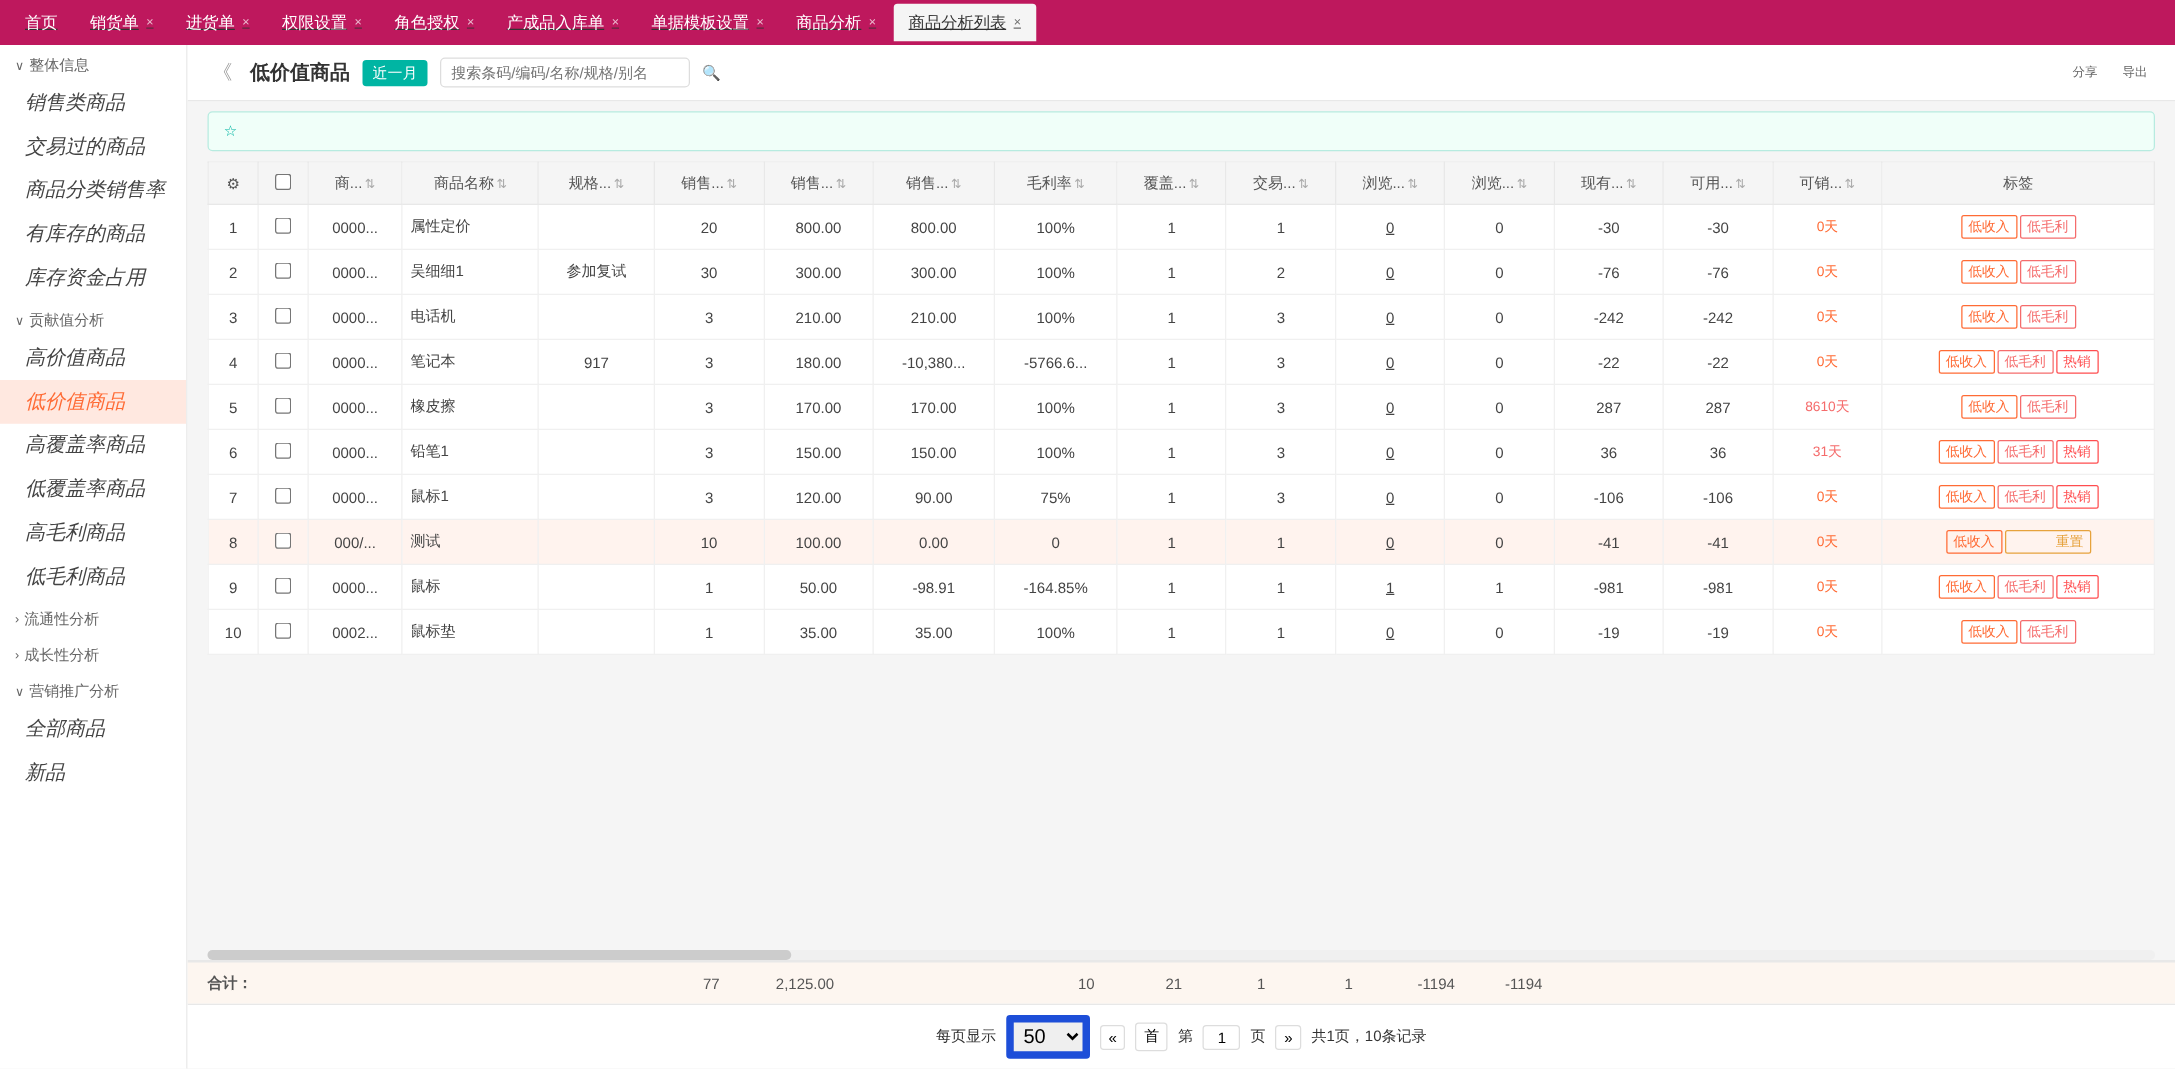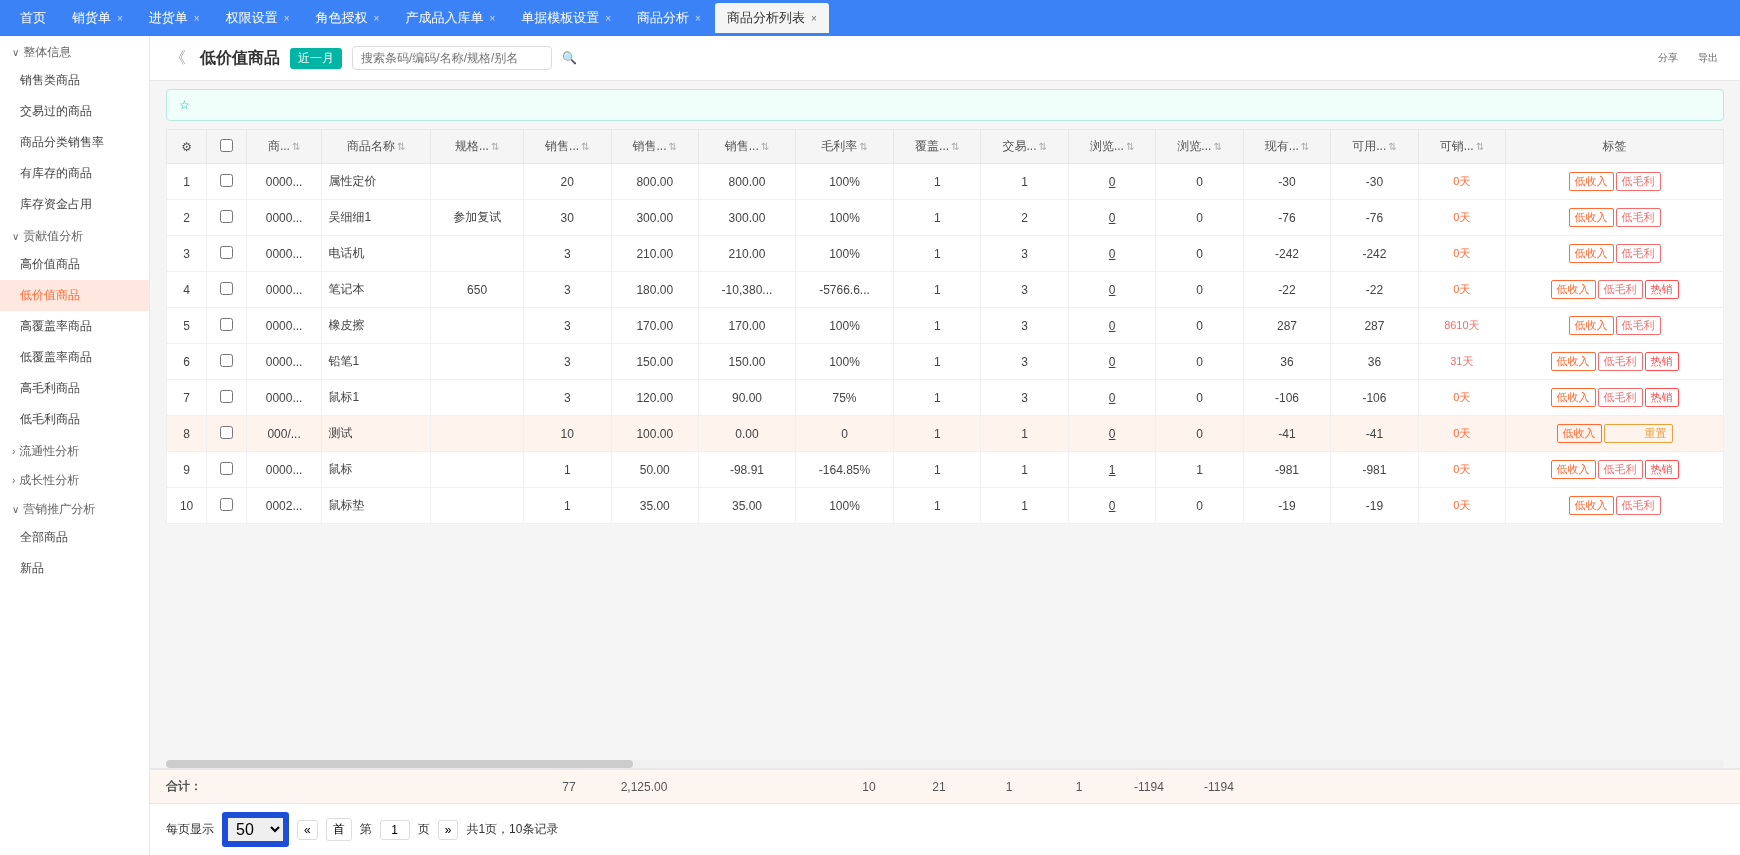--- a/index.html
+++ b/index.html
@@ -1,25 +1,26 @@
 <!DOCTYPE html>
 <html><head>
   <meta charset="utf-8">
   <style>
     * { box-sizing: border-box; margin: 0; padding: 0; }
     body { font-family: 'Microsoft YaHei', Arial, sans-serif; font-size: 12px; background: #f5f5f5; color: #333; height: 855px; overflow: hidden; }
 
     
     .top-nav {
-      background: #3b82f6;
+      background: #be185d;
       height: 36px;
       display: flex;
       align-items: center;
       padding: 0 8px;
       gap: 2px;
+      text-decoration: underline;
     }
     .top-nav .nav-item {
       color: #fff;
       padding: 6px 12px;
       cursor: pointer;
       font-size: 13px;
       white-space: nowrap;
       display: flex;
       align-items: center;
       gap: 4px;
@@ -49,21 +50,22 @@
       display: flex;
       align-items: center;
       gap: 4px;
       cursor: pointer;
     }
     .sidebar-group-title .arrow { font-size: 10px; }
     .sidebar-item {
       padding: 7px 12px 7px 20px;
       cursor: pointer;
       color: #444;
-      font-size: 12px;
+      font-size: 16px;
+      font-style: italic;
     }
     .sidebar-item.active { background: #ffe8e0; color: #ff6b35; font-weight: 500; }
 
     
     .content-area {
       flex: 1;
       display: flex;
       flex-direction: column;
       overflow: hidden;
       background: #f5f5f5;
@@ -218,21 +220,21 @@
       text-align: center;
     }
 
     
     .pagination {
       background: #fff;
       border-top: 1px solid #e8e8e8;
       padding: 8px 16px;
       display: flex;
       align-items: center;
-      justify-content: flex-start;
+      justify-content: center;
       gap: 8px;
       font-size: 12px;
     }
     .page-size-select {
       border: 6px solid #1d4ed8;
       border-radius: 3px;
       padding: 2px 4px;
       font-size: 16px;
     }
     .page-btn {
@@ -448,21 +450,21 @@
     <td>-242</td>
     <td>-242</td>
     <td><span class="day-orange">0天</span></td>
     <td><span class="tag tag-orange">低收入</span><span class="tag tag-red">低毛利</span></td>
   </tr>
             <tr>
     <td>4</td>
     <td><input type="checkbox" style=""></td>
     <td>0000...</td>
     <td class="left">笔记本</td>
-    <td>650</td>
+    <td>917</td>
     <td>3</td>
     <td>180.00</td>
     <td>-10,380...</td>
     <td>-5766.6...</td>
     <td>1</td>
     <td>3</td>
     <td><span class="underline-link">0</span></td>
     <td>0</td>
     <td>-22</td>
     <td>-22</td>

